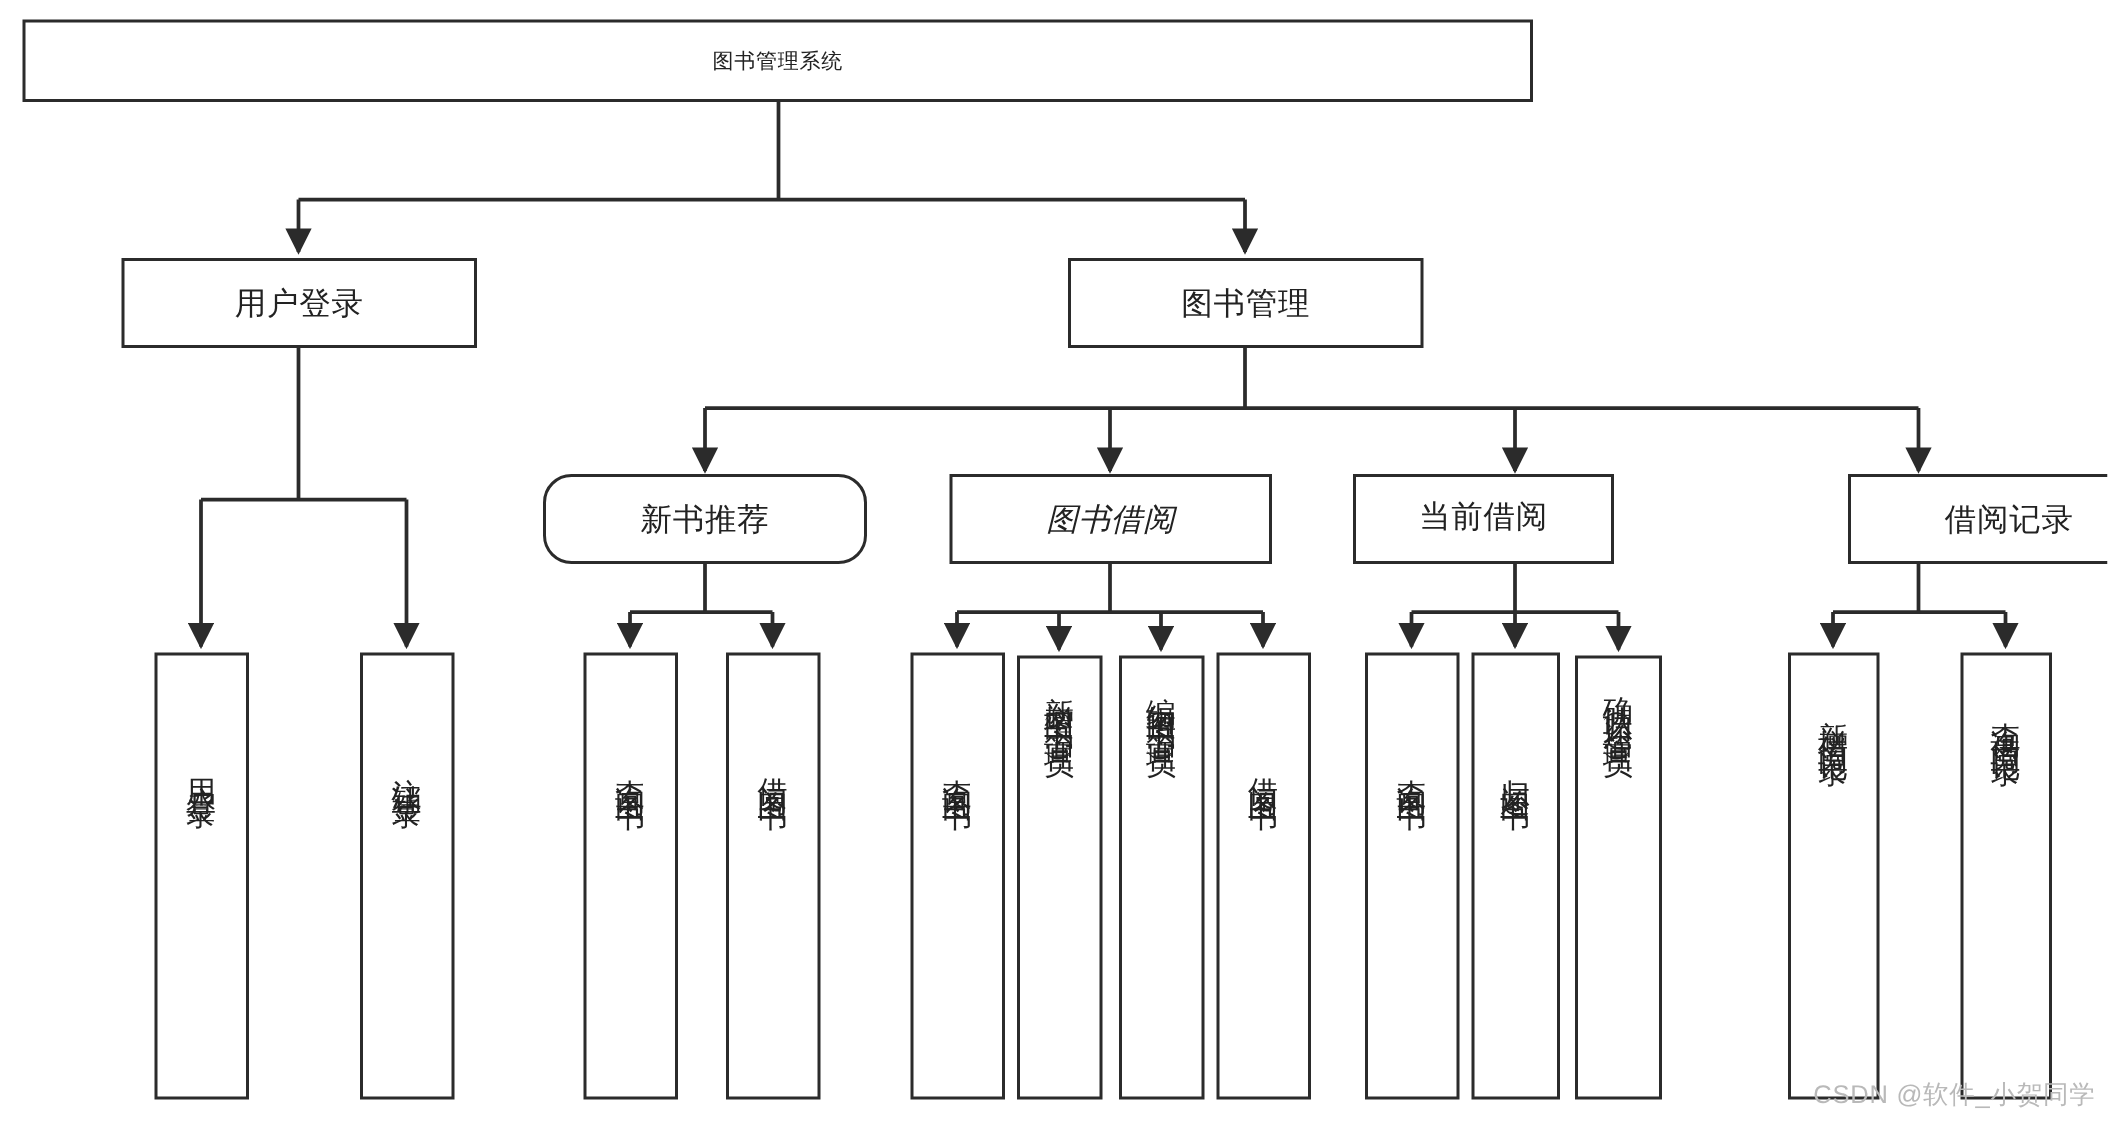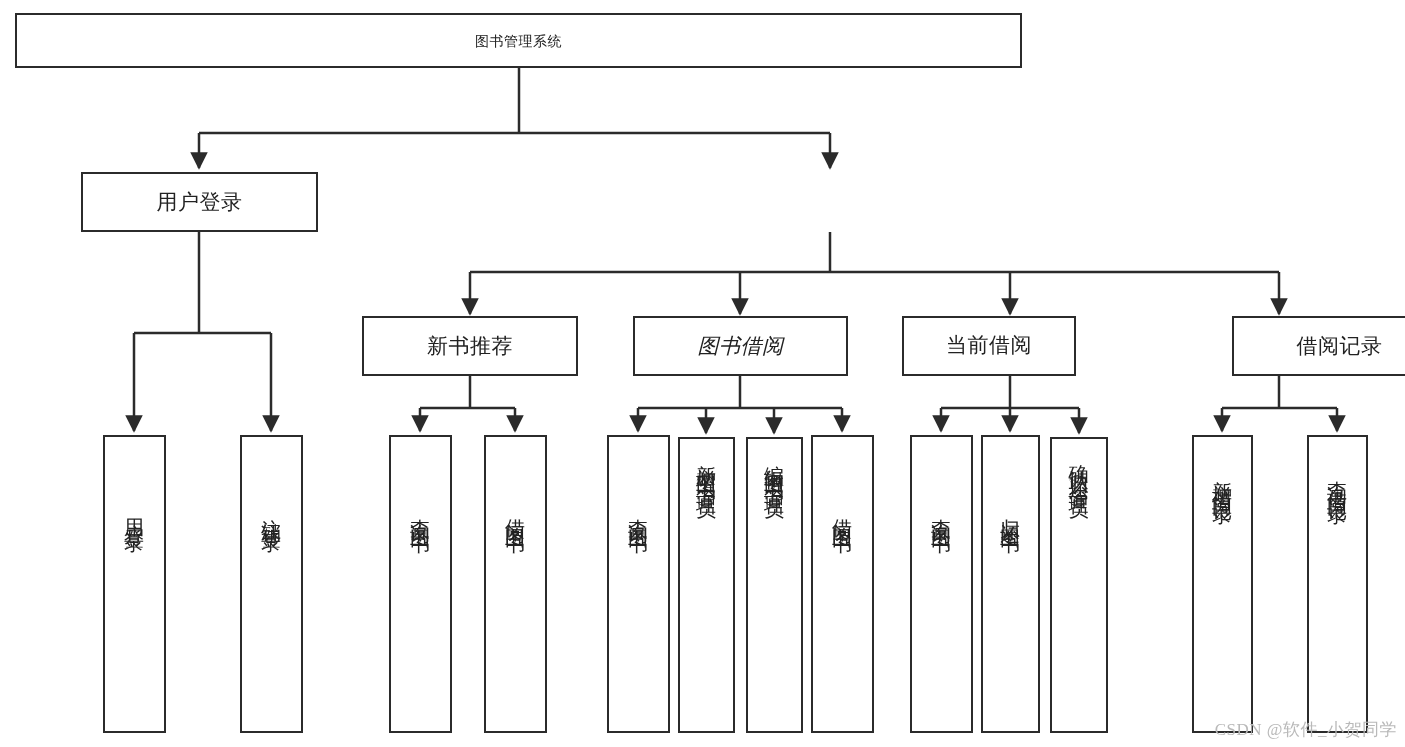--- a/index.html
+++ b/index.html
@@ -65,21 +65,21 @@
     pointer-events: none;
   }
   .watermark {
     position: absolute;
     right: 8px;
     bottom: 6px;
     font-size: 17px;
     color: #b9b9b9;
     letter-spacing: 0.5px;
     white-space: nowrap;
-    font-family: Liberation Serif, serif;
+    font-family: Liberation Sans, sans-serif;
   }
 </style>
 </head>
 <body>
 
 <div id="canvas">
 
   <svg class="svg-layer" viewBox="0 0 1405 747" xmlns="http://www.w3.org/2000/svg">
     <defs>
       <marker id="arrow" viewBox="0 0 10 10" refX="9" refY="5" markerWidth="7" markerHeight="7" orient="auto-start-reverse">
@@ -133,22 +133,25 @@
   </svg>
 
   <div class="node horiz root" style="left:15px; top:13px; width:1007px; height:55px;">
     <span class="label">图书管理系统</span>
   </div>
 
   <div class="node horiz" style="left:81px; top:172px; width:237px; height:60px;">
     <span class="label">用户登录</span>
   </div>
 
-
-  <div class="node horiz" style="left:362px; top:316px; width:216px; height:60px;">
+  <div class="node horiz" style="left:712px; top:172px; width:237px; height:60px;">
+    <span class="label">图书管理</span>
+  </div>
+
+  <div class="node horiz" style="left:362px; top:316px; width:216px; height:60px;border-radius:19px;">
     <span class="label">新书推荐</span>
   </div>
 
   <div class="node horiz" style="left:633px; top:316px; width:215px; height:60px;font-style:italic;">
     <span class="label">图书借阅</span>
   </div>
 
   <div class="node horiz" style="left:902px; top:316px; width:174px; height:60px;font-family:Liberation Mono, monospace;">
     <span class="label">当前借阅</span>
   </div>

